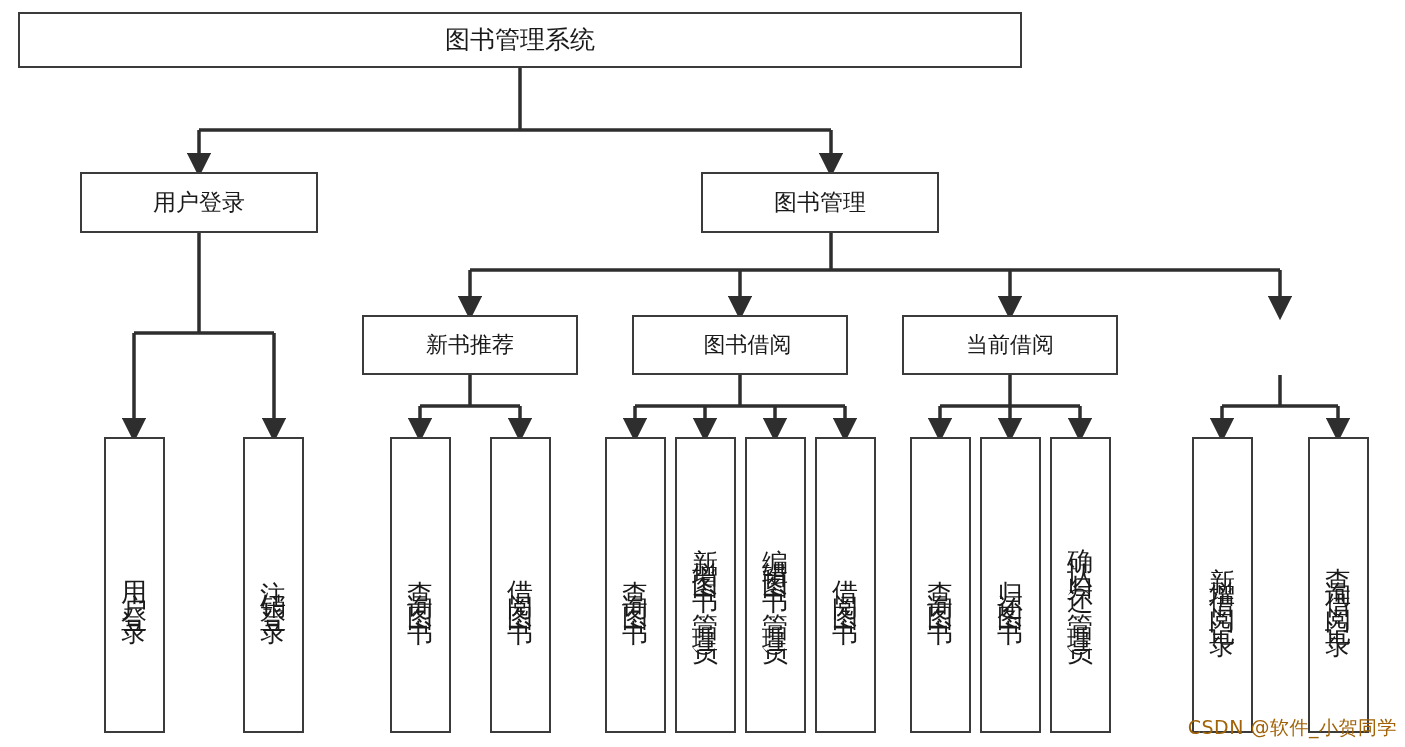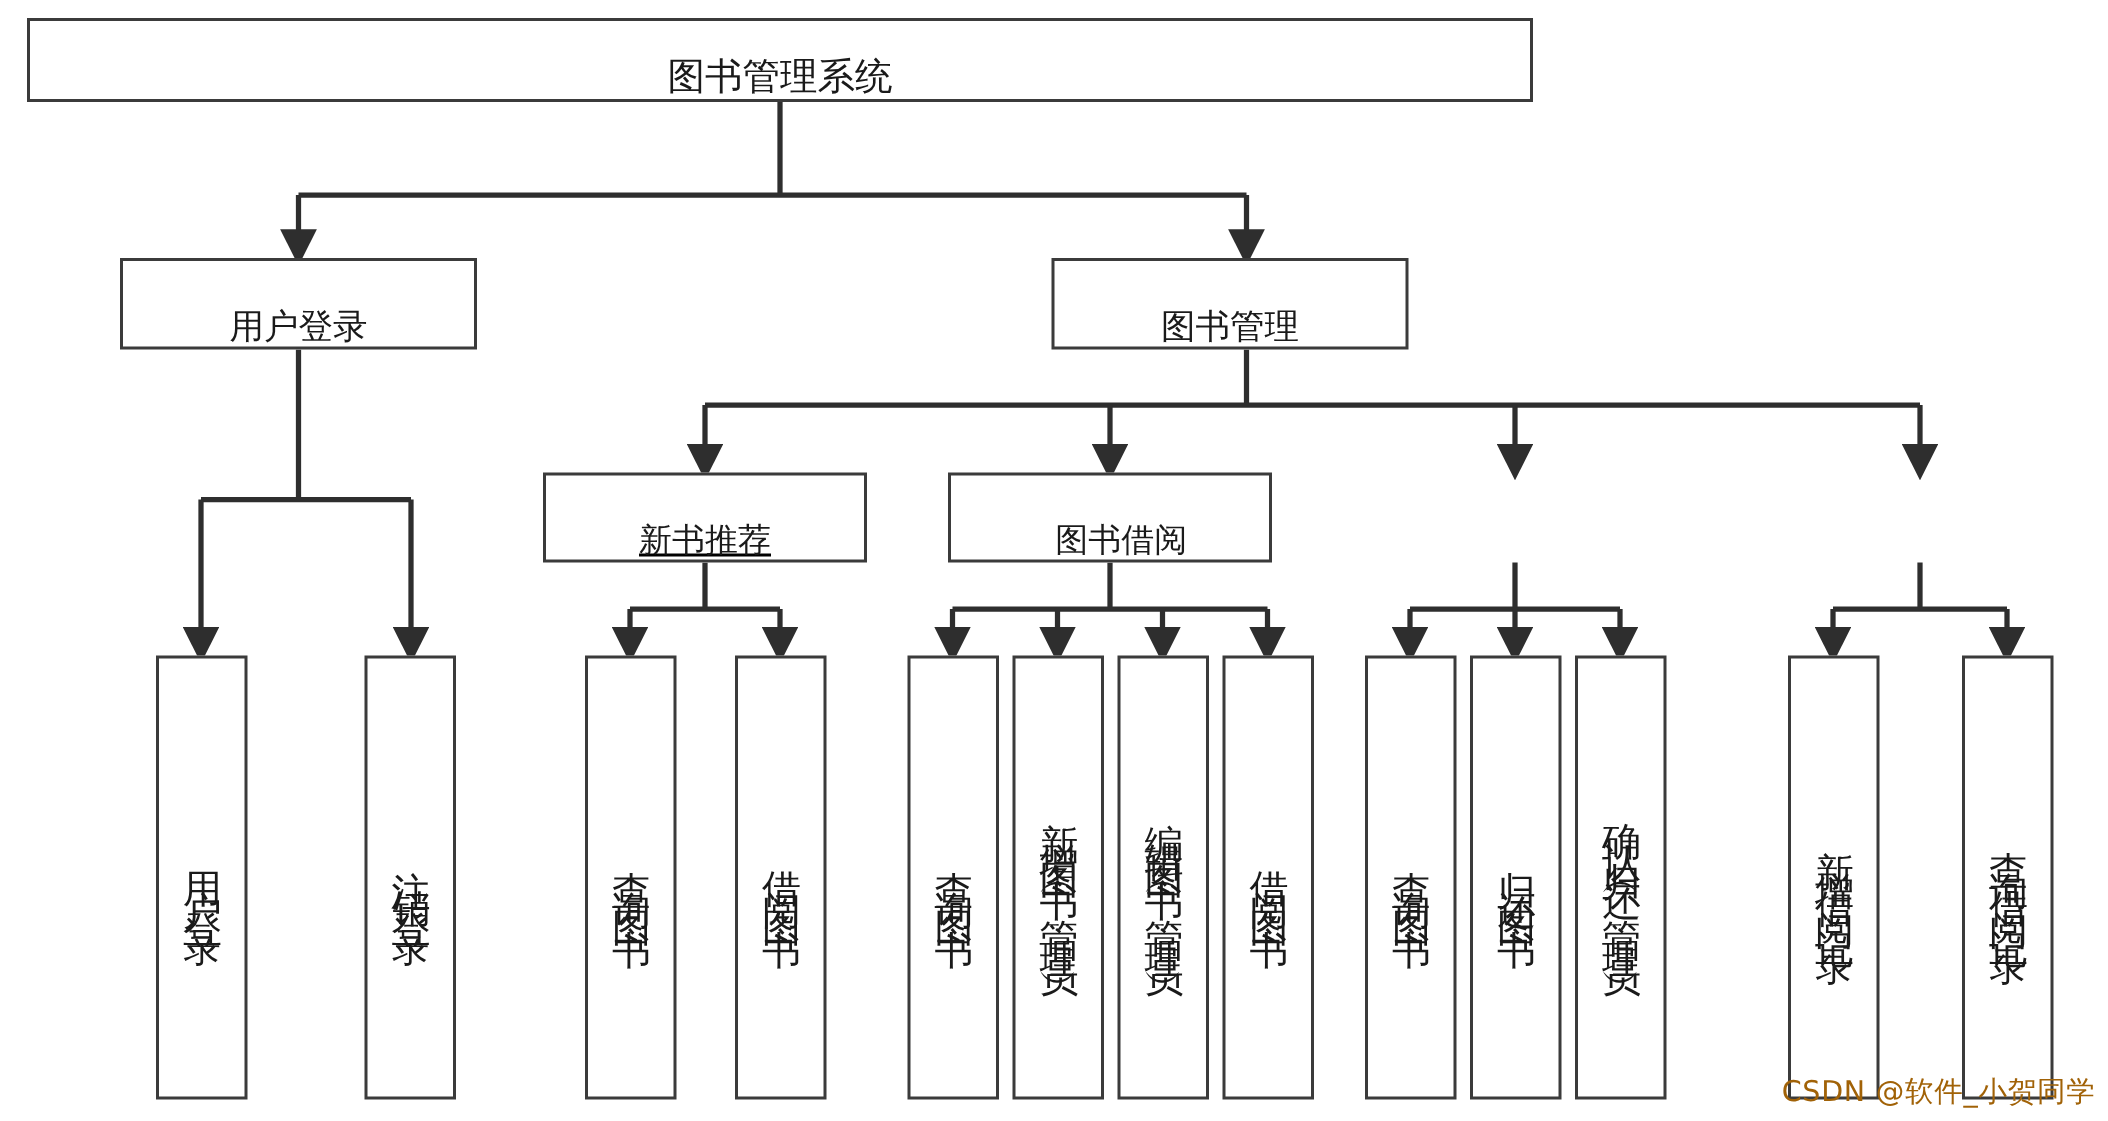--- a/index.html
+++ b/index.html
@@ -26,21 +26,21 @@
     width: 1405px;
     height: 747px;
     pointer-events: none;
   }
   .node {
     position: absolute;
     box-sizing: border-box;
     background: #ffffff;
     border: 2.5px solid #3b3b3b;
     display: flex;
-    align-items: flex-end;
+    align-items: center;
     justify-content: center;
     overflow: hidden;
   }
   .node-label {
     color: #1a1a1a;
     text-align: center;
     line-height: 1.15;
     white-space: nowrap;
   }
   .node-root .node-label { font-size: 25px; }
@@ -129,28 +129,31 @@
   </div>
 
   <div class="node node-l1" style="left:80px; top:172px; width:238px; height:61px;">
     <span class="node-label">用户登录</span>
   </div>
 
   <div class="node node-l1" style="left:701px; top:172px; width:238px; height:61px;">
     <span class="node-label">图书管理</span>
   </div>
 
-  <div class="node node-l2" style="left:362px; top:315px; width:216px; height:60px;text-decoration:underline;">
+  <div class="node node-l2" style="left:362px; top:315px; width:216px; height:60px;">
     <span class="node-label">新书推荐</span>
   </div>
 
   <div class="node node-l2" style="left:632px; top:315px; width:216px; height:60px;padding-left:15px;">
     <span class="node-label">图书借阅</span>
   </div>
 
+  <div class="node node-l2" style="left:902px; top:315px; width:216px; height:60px;">
+    <span class="node-label">当前借阅</span>
+  </div>
 
 
   <div class="node node-leaf" style="left:104px; top:437px; width:61px; height:296px;">
     <span class="node-label">用户登录</span>
   </div>
   <div class="node node-leaf" style="left:243px; top:437px; width:61px; height:296px;">
     <span class="node-label">注销登录</span>
   </div>
 
   <div class="node node-leaf" style="left:390px; top:437px; width:61px; height:296px;">

